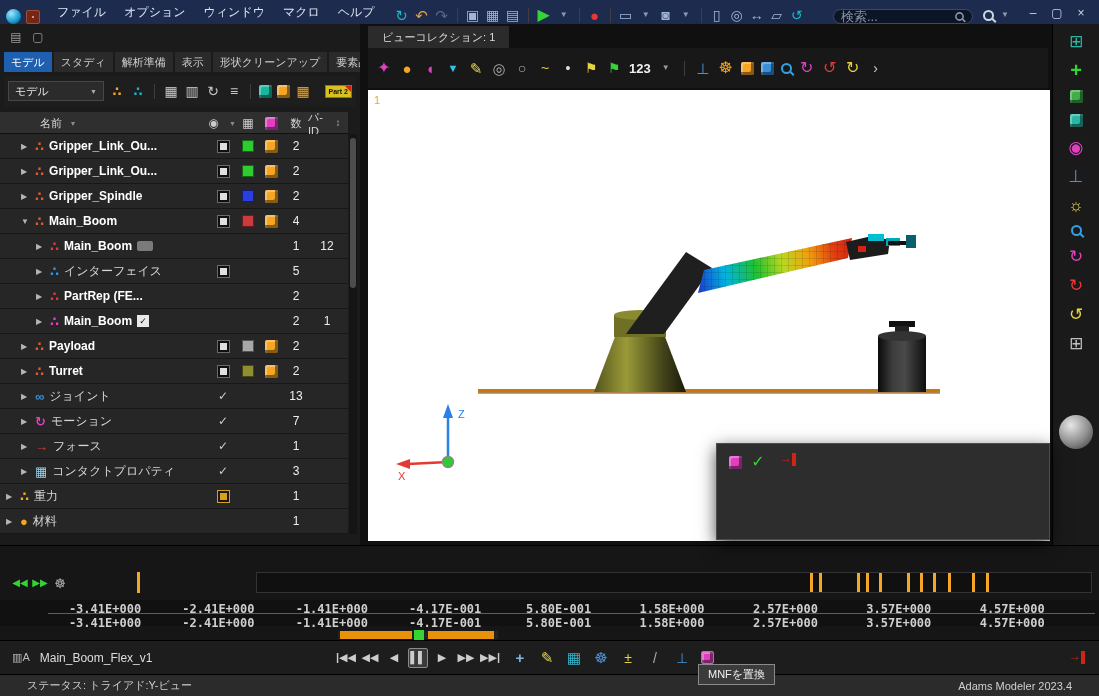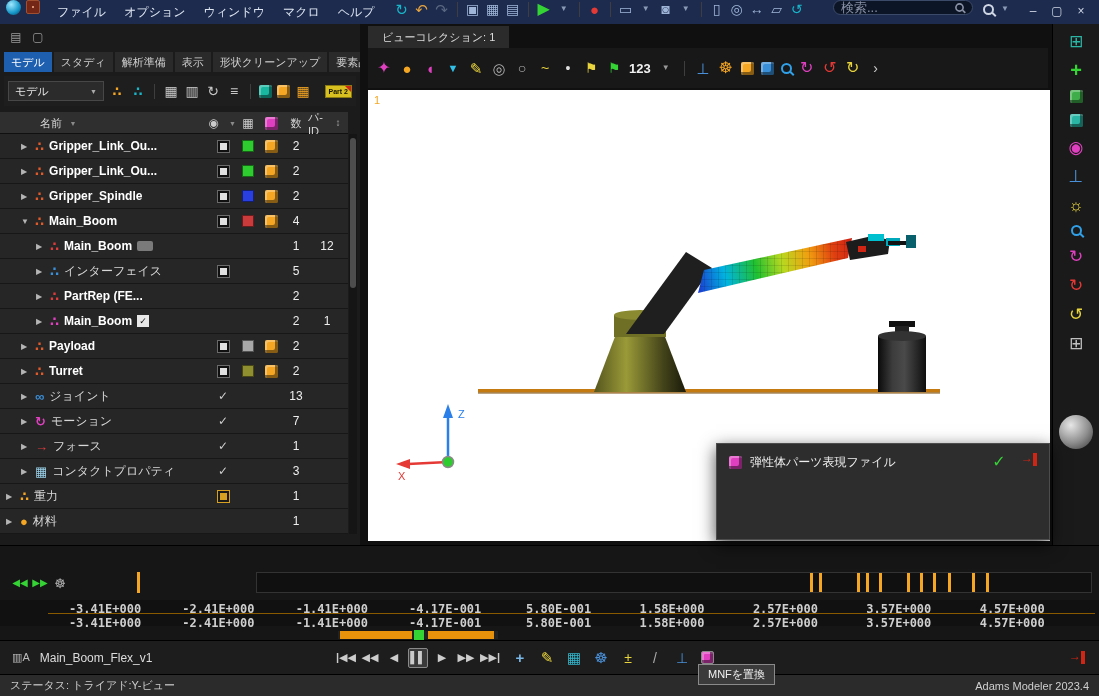--- a/index.html
+++ b/index.html
@@ -21,21 +21,21 @@
         border:1px solid #8a7a10;position:relative;height:auto;min-width:0}
   .icon.tag::before{content:"";position:absolute;top:0;right:0;border-style:solid;border-width:0 6px 6px 0;
         border-color:transparent #d02515 transparent transparent}
   .icon.exit{position:relative;width:16px;height:13px;min-width:0}
   .icon.exit::before{content:"";position:absolute;right:0;top:0;width:4px;height:13px;background:#d02515}
   .icon.exit::after{content:"→";position:absolute;left:0;top:-1px;color:#d02515;font-size:12px;font-weight:bold}
   .icon.ruler{width:11px;height:14px;border:1px solid #999;min-width:0;
         background:repeating-linear-gradient(0deg,#999 0 1px,transparent 1px 3px)}
   
   .titlebar{position:absolute;top:0;left:0;right:0;height:24px;background:#1c2b4e;display:flex;
-        align-items:flex-start;gap:2px;padding:0 6px;z-index:20}
+        align-items:flex-end;gap:2px;padding:0 6px;z-index:20}
   .logo{width:15px;height:15px;border-radius:50%;min-width:0;
         background:radial-gradient(circle at 35% 30%,#9fe8ff,#1597c9 60%,#063a56);margin-right:3px}
   .hometile{width:14px;height:14px;border-radius:2px;background:#742717;border:1px solid #a05030;min-width:0;
         margin-right:6px;background-image:radial-gradient(circle at 50% 50%,#d89070 1px,transparent 1.5px)}
   .menu{color:#dfe6f2;font-size:12px;padding:0 9px;line-height:24px;white-space:nowrap}
   #tb-icons{display:flex;align-items:center;gap:4px;margin-left:8px}
   .search{margin-left:auto;width:140px;height:15px;background:#0c1526;border:1px solid #3c4a6a;
         border-radius:9px;display:flex;align-items:center;padding:0 7px;gap:4px}
   .search-ph{color:#8a93a8;font-size:13px;flex:1}
   #tb-right{display:flex;align-items:center;gap:3px;margin-left:8px}
@@ -113,21 +113,21 @@
   .cb-left{position:absolute;left:12px;top:0;height:100%;display:flex;align-items:center;gap:10px}
   .cb-name{font-size:12px;color:#ddd}
   .playback{position:absolute;left:336px;top:0;height:100%;display:flex;align-items:center;gap:4px}
   .playback .icon{color:#4cc24c;font-weight:bold;font-size:11px;min-width:20px;height:20px}
   .cb-tools{position:absolute;left:512px;top:0;height:100%;display:flex;align-items:center;gap:11px}
   .cb-exit{position:absolute;right:14px;top:10px}
   
   .tooltip{position:absolute;left:698px;top:664px;height:21px;background:#3b3b3b;border:1px solid #8a8a8a;
         color:#f0f0f0;font-size:11px;display:flex;align-items:center;padding:0 9px;z-index:50;white-space:nowrap}
   .statusbar{position:absolute;left:0;top:674px;width:1099px;height:22px;background:#2b2b2b;border-top:1px solid #000;
-        display:flex;align-items:center;justify-content:space-between;padding:0 10px;font-size:11px;color:#cfcfcf}
+        display:flex;align-items:center;justify-content:space-between;padding:0 27px;font-size:11px;color:#cfcfcf}
 </style>
 </head>
 <body>
 
 <div id="app">
 
   <div class="titlebar">
     <span class="icon logo"></span>
     <span class="icon hometile"></span>
     <nav id="menubar" style="display:flex">
@@ -593,21 +593,20 @@
       <span class="icon glyph" style="color: rgb(232, 212, 61);">↺</span>
       <span class="icon glyph" style="color: rgb(192, 192, 192);">⊞</span>
       <span class="icon ball"></span>
     </div>
 
   <div class="dialog">
     <div class="dlg-head">
       <span id="dlg-fileicon" style="display:inline-flex">
           <span class="icon cube" style="background: rgb(224, 64, 192);"></span>
         </span>
-      <span class="dlg-title">弾性体パーツ表現ファイル</span>
       <span id="dlg-actions" style="display:inline-flex;gap:14px">
           <span class="icon glyph" style="color: rgb(53, 212, 53); font-size: 16px; font-weight: bold;">✓</span>
           <span class="icon exit"></span>
         </span>
     </div>
   </div>
 
   <div class="timeline">
     <div class="tl-icons1" id="tl-icons1">
         <span class="icon ruler"></span>

